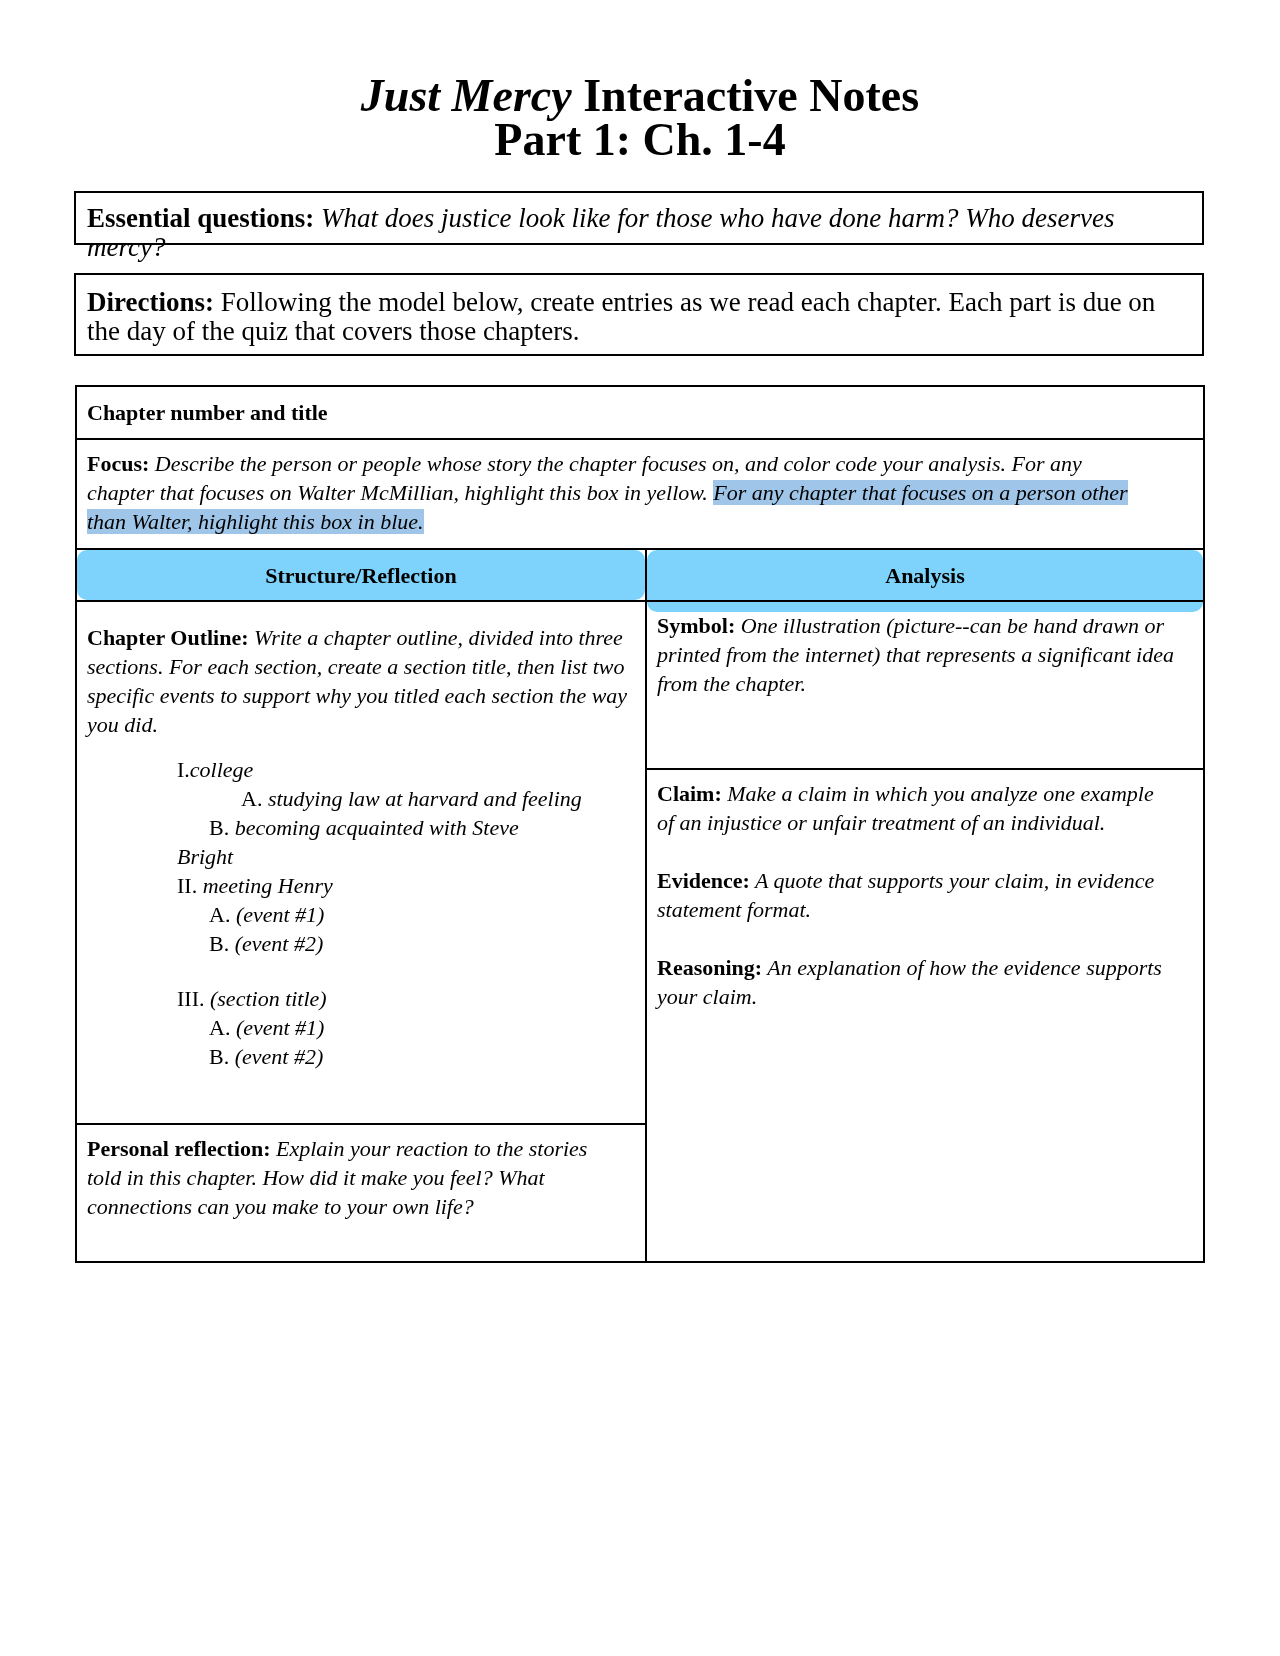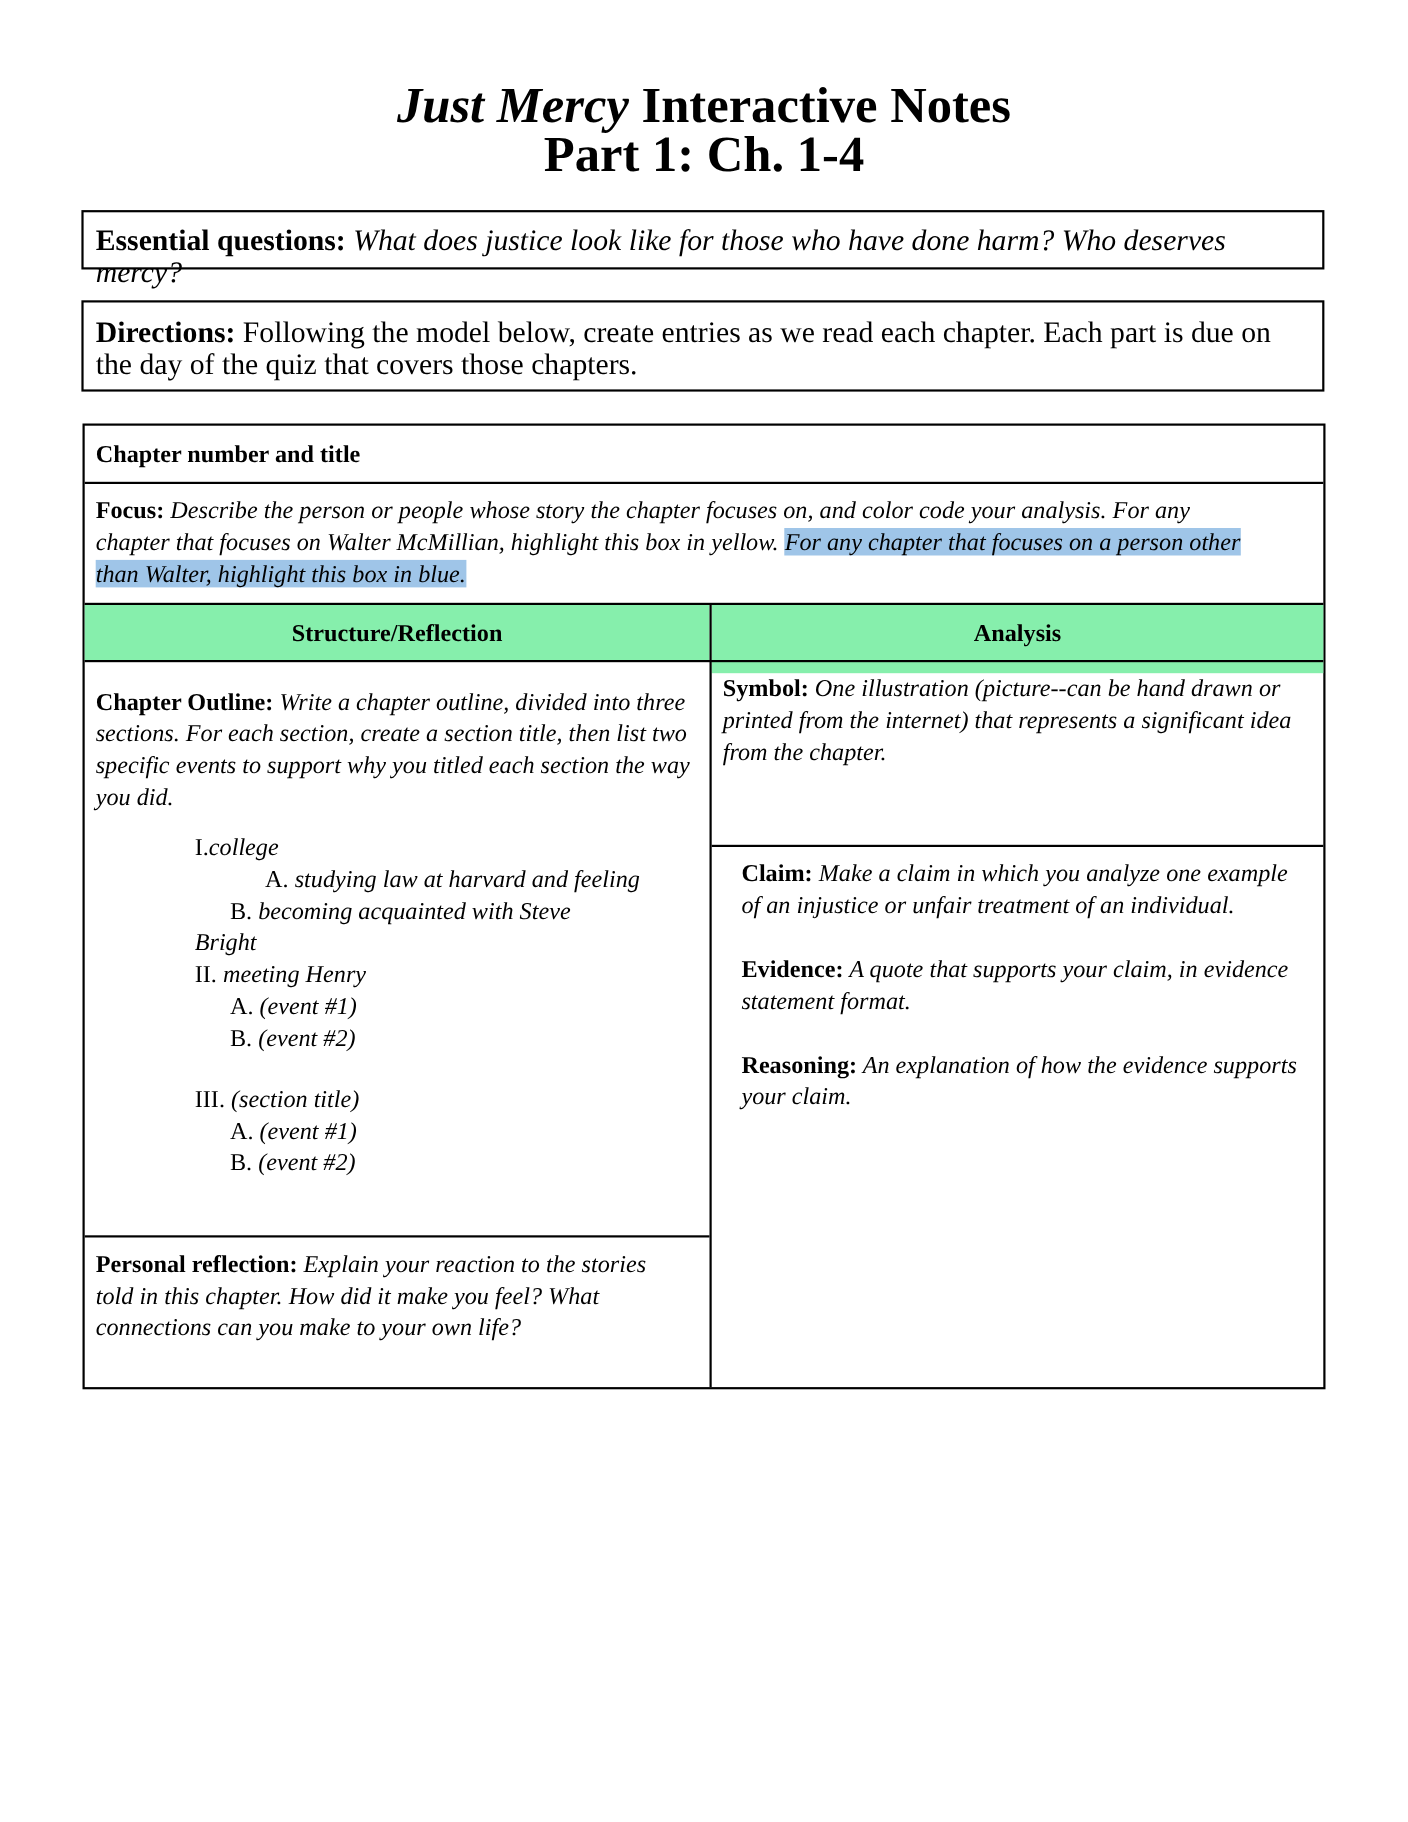--- a/index.html
+++ b/index.html
@@ -5,24 +5,24 @@
     html, body { margin: 0; padding: 0; background: #ffffff; }
     body { width: 1280px; height: 1656px; position: relative; font-family: "Liberation Serif", serif; color: #000; }
     .title { position: absolute; top: 74px; left: 0; width: 1280px; text-align: center; font-weight: bold; font-size: 46px; line-height: 44px; }
     .title i { font-style: italic; }
     .box { position: absolute; left: 74px; width: 1130px; border: 2px solid #000; box-sizing: border-box; font-size: 27px; line-height: 29px; padding: 0 11px; }
     .eq { top: 191px; height: 54px; padding-top: 11px; }
     .dir { top: 273px; height: 83px; padding-top: 13px; }
     b { font-weight: bold; }
     .it { font-style: italic; }
     .tbl { position: absolute; left: 75px; top: 385px; width: 1130px; border: 2px solid #000; box-sizing: border-box; }
-    .cell { position: absolute; box-sizing: border-box; font-size: 22px; line-height: 29px; padding: 0 10px; }
+    .cell { position: absolute; box-sizing: border-box; font-size: 22px; line-height: 29px; padding: 0 10px; border-radius: 10px; }
     .hline { position: absolute; height: 2px; background: #000; }
     .vline { position: absolute; width: 2px; background: #000; }
-    .hdr { background: #86efac; }
+    .hdr { background: #7dd3fc; }
     .hdr-text { font-weight: bold; text-align: center; }
     .hl { background: #9fc5e8; }
     .outline { position: absolute; left: 100px; font-size: 22px; line-height: 29px; font-style: italic; }
     .outline .n { font-style: normal; }
     .sub { padding-left: 32px; }
   </style>
 </head>
 <body>
 
 <div class="title">
@@ -82,20 +82,20 @@
 
   <div class="cell" style="left:0;top:738px;width:568px;height:136px;padding-top:9px;padding-right:40px;">
     <b>Personal reflection:</b><span class="it"> Explain your reaction to the stories told in this chapter. How did it make you feel? What connections can you make to your own life?</span>
   </div>
 
   <div class="cell" style="left:570px;top:215px;width:556px;height:166px;padding-top:9px;padding-right:20px;">
     <b>Symbol:</b><span class="it"> One illustration (picture--can be hand drawn or printed from the internet) that represents a significant idea from the chapter.</span>
   </div>
   <div class="hline" style="left:570px;top:381px;width:556px;"></div>
 
-  <div class="cell" style="left:570px;top:383px;width:556px;height:491px;padding-top:9px;padding-right:32px;margin-left:17px;">
+  <div class="cell" style="left:570px;top:383px;width:556px;height:491px;padding-top:9px;padding-right:32px;">
     <div><b>Claim:</b><span class="it"> Make a claim in which you analyze one example of an injustice or unfair treatment of an individual.</span></div>
     <div style="height:29px;"></div>
     <div><b>Evidence:</b><span class="it"> A quote that supports your claim, in evidence statement format.</span></div>
     <div style="height:29px;"></div>
     <div><b>Reasoning:</b><span class="it"> An explanation of how the evidence supports your claim.</span></div>
   </div>
 </div>
 
 </body></html>

